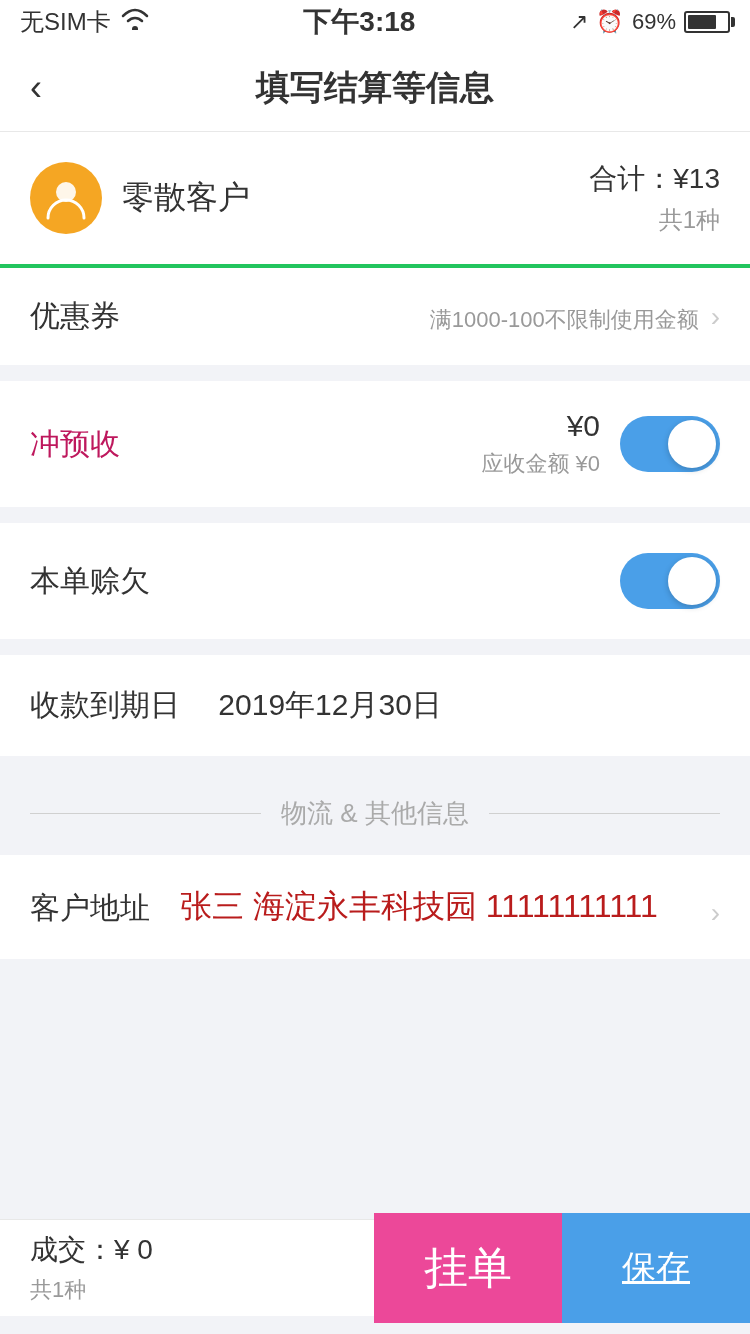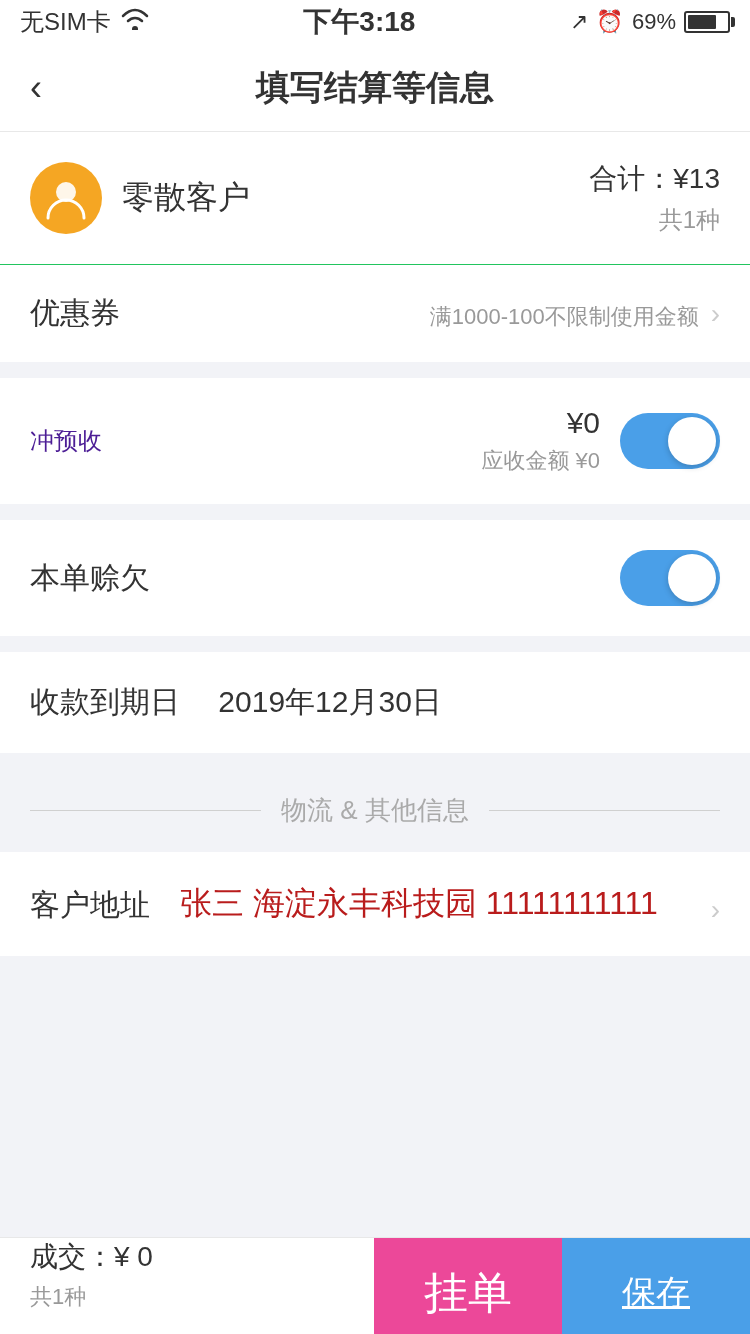--- a/index.html
+++ b/index.html
@@ -80,21 +80,21 @@
     .total-amount { font-size: 28px; color: #333; }
     .total-count { font-size: 24px; color: #999; margin-top: 6px; }
 
     
     .coupon-row {
       background: #fff;
       padding: 28px 30px;
       display: flex;
       align-items: center;
       justify-content: space-between;
-      border-top: 1px solid #22c55e;
+      border-top: 4px solid #22c55e;
     }
     .coupon-label { font-size: 30px; color: #333; }
     .coupon-right { display: flex; align-items: center; gap: 12px; }
     .coupon-info { text-align: right; }
     .coupon-discount { font-size: 32px; color: #333; font-weight: 500; }
     .coupon-desc { font-size: 22px; color: #999; margin-top: 6px; }
     .chevron { font-size: 28px; color: #ccc; }
 
     
     .deal-section {
@@ -150,21 +150,21 @@
       box-shadow: 0 2px 6px rgba(0,0,0,0.2);
     }
 
     
     .advance-row {
       display: flex;
       align-items: center;
       justify-content: space-between;
       padding: 28px 30px;
     }
-    .advance-label { font-size: 24px; color: #4c1d95; }
+    .advance-label { font-size: 30px; color: #be185d; }
     .advance-right { display: flex; align-items: center; gap: 20px; }
     .advance-amount { text-align: right; }
     .advance-value { font-size: 30px; color: #333; font-weight: 500; }
     .advance-sub { font-size: 22px; color: #999; margin-top: 6px; }
 
     
     .credit-section {
       background: #fff;
       padding: 30px 30px;
       display: flex;
@@ -213,27 +213,27 @@
     .address-label { font-size: 30px; color: #333; flex-shrink: 0; margin-right: 30px; }
     .address-value { font-size: 32px; color: #b91c1c; flex: 1; }
     .address-chevron { font-size: 28px; color: #ccc; flex-shrink: 0; }
 
     
     .bottom-spacer { height: 120px; }
 
     
     .bottom-bar {
       position: fixed;
-      bottom: 0;
+      bottom: 18px;
       left: 0;
       width: 750px;
       height: 97px;
       background: #fff;
       display: flex;
-      align-items: flex-start;
+      align-items: center;
       border-top: 1px solid #e8e8e8;
     }
     .bottom-summary {
       flex: 1;
       padding: 0 30px;
     }
     .bottom-deal { font-size: 28px; color: #333; }
     .bottom-deal span { font-size: 28px; color: #333; font-weight: 500; }
     .bottom-count { font-size: 22px; color: #999; margin-top: 6px; }
     .btn-hold {

